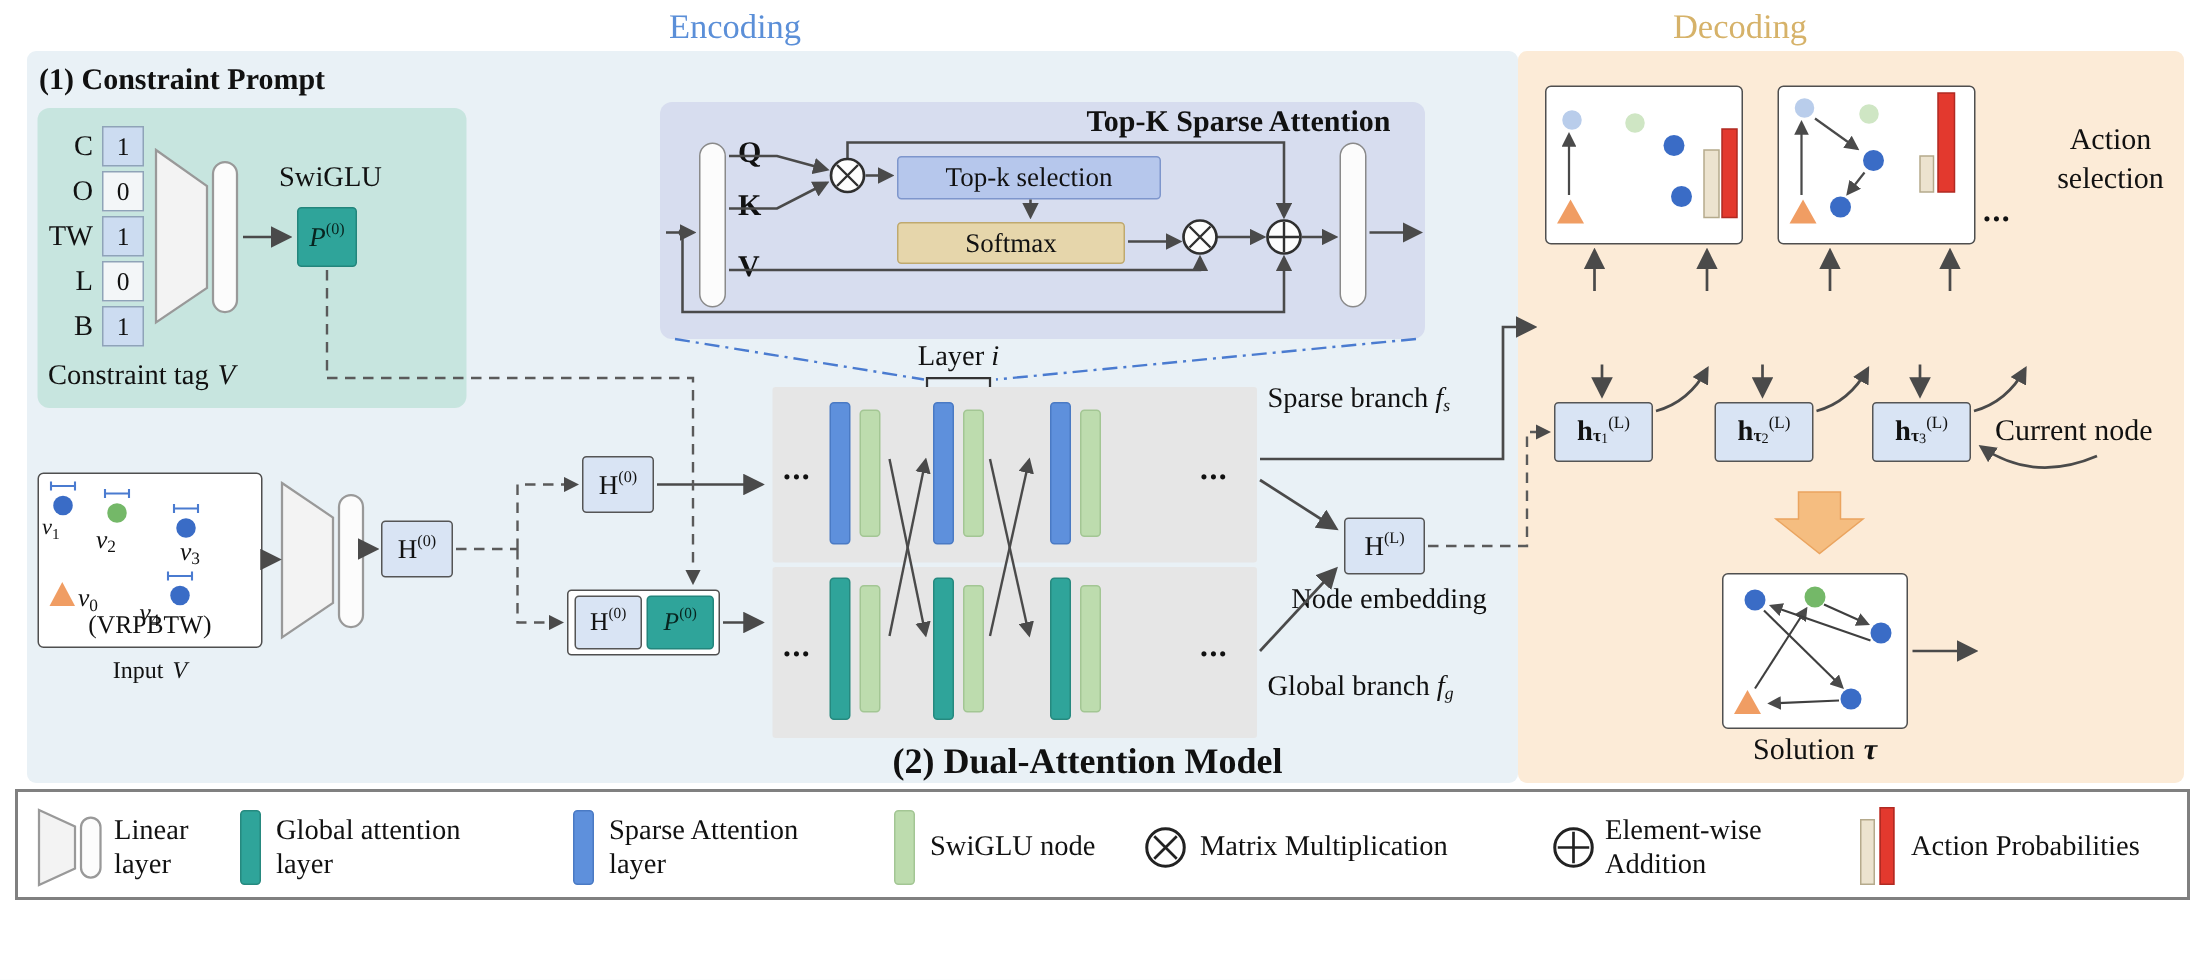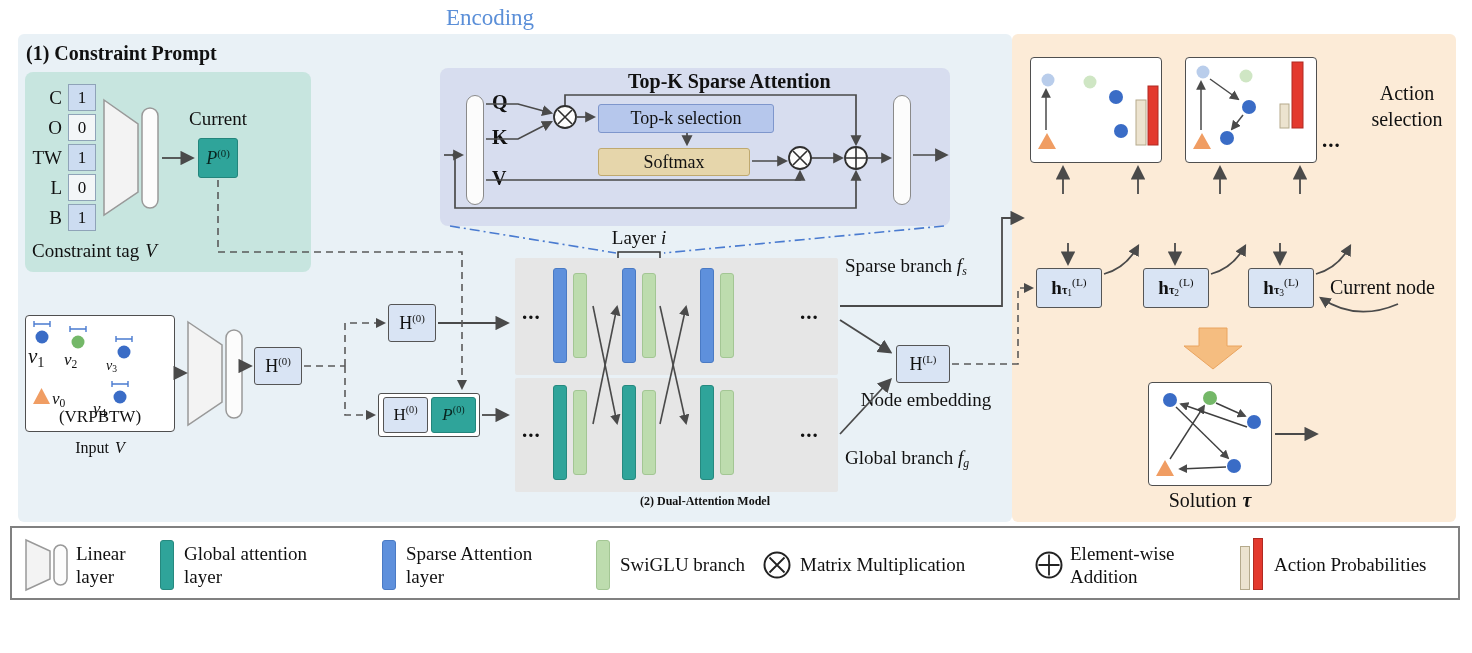--- a/index.html
+++ b/index.html
@@ -33,49 +33,50 @@
   .overlay{position:absolute;left:0;top:0;z-index:20;pointer-events:none}
   .legend{position:absolute;left:10px;top:526px;width:1450px;height:74px;background:#fff;border:2px solid #808080}
   .ltext{position:absolute;font-size:19px;line-height:23px;white-space:nowrap}
 </style>
 </head>
 <body>
 
 <div id="fig">
 
   <div class="txt ctr" style="left:380px;top:4px;width:220px;font-size:23px;color:#5b8fd8">Encoding</div>
+  <div class="txt ctr" style="left:1050px;top:4px;width:220px;font-size:23px;color:#d6b269">Decoding</div>
 
   <div class="panel" style="left:18px;top:34px;width:994px;height:488px;background:#e9f1f6"></div>
   <div class="panel" style="left:1012px;top:34px;width:444px;height:488px;background:#fcebd7"></div>
 
   <div class="txt bold" style="left:26px;top:42px;font-size:20px">(1) Constraint Prompt</div>
   <div class="panel" style="left:25px;top:72px;width:286px;height:200px;background:#c7e5df;border-radius:8px"></div>
 
   <div class="taglabel" style="top:84px">C</div>
   <div class="tagbox on" style="top:84px">1</div>
   <div class="taglabel" style="top:114px">O</div>
   <div class="tagbox off" style="top:114px">0</div>
   <div class="taglabel" style="top:144px">TW</div>
   <div class="tagbox on" style="top:144px">1</div>
   <div class="taglabel" style="top:174px">L</div>
   <div class="tagbox off" style="top:174px">0</div>
   <div class="taglabel" style="top:204px">B</div>
   <div class="tagbox on" style="top:204px">1</div>
 
-  <div class="txt ctr" style="left:186px;top:108px;width:64px">Current</div>
+  <div class="txt ctr" style="left:186px;top:108px;width:64px">SwiGLU</div>
   <div class="pbox" style="left:198px;top:138px">
       <span class="it">P</span>
       <span class="sup">(0)</span>
     </div>
   <div class="txt" style="left:32px;top:240px"><span>Constraint tag</span><span class="it" style="margin-left:6px">V</span></div>
 
   <div class="wbox" style="left:25px;top:315px;width:150px;height:117px"></div>
-  <div class="txt" style="left:28px;top:344px;font-size:21px"><span class="it">v</span><span class="nsub">1</span></div>
+  <div class="txt" style="left:28px;top:344px;font-size:15px"><span class="it">v</span><span class="nsub">1</span></div>
   <div class="txt" style="left:64px;top:350px;font-size:17px"><span class="it">v</span><span class="nsub">2</span></div>
-  <div class="txt" style="left:106px;top:358px;font-size:14px"><span class="it">v</span><span class="nsub">3</span></div>
+  <div class="txt" style="left:120px;top:358px;font-size:17px"><span class="it">v</span><span class="nsub">3</span></div>
   <div class="txt" style="left:52px;top:389px;font-size:17px"><span class="it">v</span><span class="nsub">0</span></div>
   <div class="txt" style="left:93px;top:399px;font-size:17px"><span class="it">v</span><span class="nsub">4</span></div>
   <div class="txt ctr" style="left:25px;top:407px;width:150px;font-size:17px">(VRPBTW)</div>
   <div class="txt ctr" style="left:25px;top:439px;width:150px;font-size:16px"><span>Input</span><span class="it" style="margin-left:6px">V</span></div>
 
   <div class="hbluebox" style="left:254px;top:347px;width:48px;height:38px">
       <span>H</span>
       <span class="sup">(0)</span>
     </div>
 
@@ -87,21 +88,21 @@
   <div class="hbluebox" style="left:383px;top:397px;width:45px;height:36px;border-width:1px;font-size:17px">
       <span>H</span>
       <span class="sup">(0)</span>
     </div>
   <div class="pbox" style="left:431px;top:397px;width:45px;height:36px;font-size:17px">
       <span class="it">P</span>
       <span class="sup">(0)</span>
     </div>
 
   <div class="panel" style="left:440px;top:68px;width:510px;height:158px;background:#d7ddef;border-radius:8px"></div>
-  <div class="txt bold" style="left:628px;top:70px;width:338px;text-align:left;font-size:20px">Top-K Sparse Attention</div>
+  <div class="txt bold" style="left:589px;top:70px;width:338px;text-align:right;font-size:20px">Top-K Sparse Attention</div>
   <div class="vrect" style="left:466px;top:95px;height:110px"></div>
   <div class="vrect" style="left:893px;top:95px;height:110px"></div>
   <div class="txt bold" style="left:492px;top:91px;font-size:20px">Q</div>
   <div class="txt bold" style="left:492px;top:126px;font-size:20px">K</div>
   <div class="txt bold" style="left:492px;top:167px;font-size:20px">V</div>
   <div class="opbox" style="left:598px;top:104px;width:176px;height:29px;background:#b6c7ec;border-color:#7e96cc">Top-k selection</div>
   <div class="opbox" style="left:598px;top:148px;width:152px;height:28px;background:#e6d6ab;border-color:#bfa96f">Softmax</div>
 
   <div class="txt ctr" style="left:599px;top:227px;width:80px"><span>Layer</span> <span class="it">i</span></div>
 
@@ -122,21 +123,21 @@
 
   <div class="bar teal" style="left:553px;top:385px;width:14px;height:95px"></div>
   <div class="bar green" style="left:573px;top:390px;width:14px;height:85px"></div>
   <div class="bar teal" style="left:622px;top:385px;width:14px;height:95px"></div>
   <div class="bar green" style="left:642px;top:390px;width:14px;height:85px"></div>
   <div class="bar teal" style="left:700px;top:385px;width:14px;height:95px"></div>
   <div class="bar green" style="left:720px;top:390px;width:14px;height:85px"></div>
 
   <div class="txt" style="left:845px;top:255px"><span>Sparse branch</span> <span class="it">f</span><span class="sub it">s</span></div>
   <div class="txt" style="left:845px;top:447px"><span>Global branch</span> <span class="it">f</span><span class="sub it">g</span></div>
-  <div class="txt ctr bold" style="left:555px;top:494px;width:300px;font-size:12px">(2) Dual-Attention Model</div>
+  <div class="txt ctr bold" style="left:575px;top:494px;width:300px;font-size:24px">(2) Dual-Attention Model</div>
 
   <div class="hbluebox" style="left:896px;top:345px;width:54px;height:38px">
       <span>H</span>
       <span class="sup">(L)</span>
     </div>
   <div class="txt ctr" style="left:846px;top:389px;width:160px">Node embedding</div>
 
   <div class="wbox" style="left:1030px;top:57px;width:132px;height:106px"></div>
   <div class="wbox" style="left:1185px;top:57px;width:132px;height:106px"></div>
   <div class="dots" style="left:1322px;top:128px">...</div>
@@ -185,21 +186,21 @@
       </div>
 
     <div class="bar blue" style="left:370px;top:12px;width:14px;height:50px"></div>
     <div class="ltext" style="left:394px;top:14px">
         <div>Sparse Attention</div>
         <div>layer</div>
       </div>
 
     <div class="bar green" style="left:584px;top:12px;width:14px;height:50px"></div>
     <div class="ltext" style="left:608px;top:25px">
-        <div>SwiGLU branch</div>
+        <div>SwiGLU node</div>
       </div>
 
     <svg class="abs" style="left:750px;top:22px" width="30" height="30">
         <circle cx="15" cy="15" r="12.5" fill="none" stroke="#222" stroke-width="2"></circle>
         <path d="M7.5,7.5 L22.5,22.5 M22.5,7.5 L7.5,22.5" stroke="#222" stroke-width="1.8"></path>
       </svg>
     <div class="ltext" style="left:788px;top:25px">
         <div>Matrix Multiplication</div>
       </div>
 

